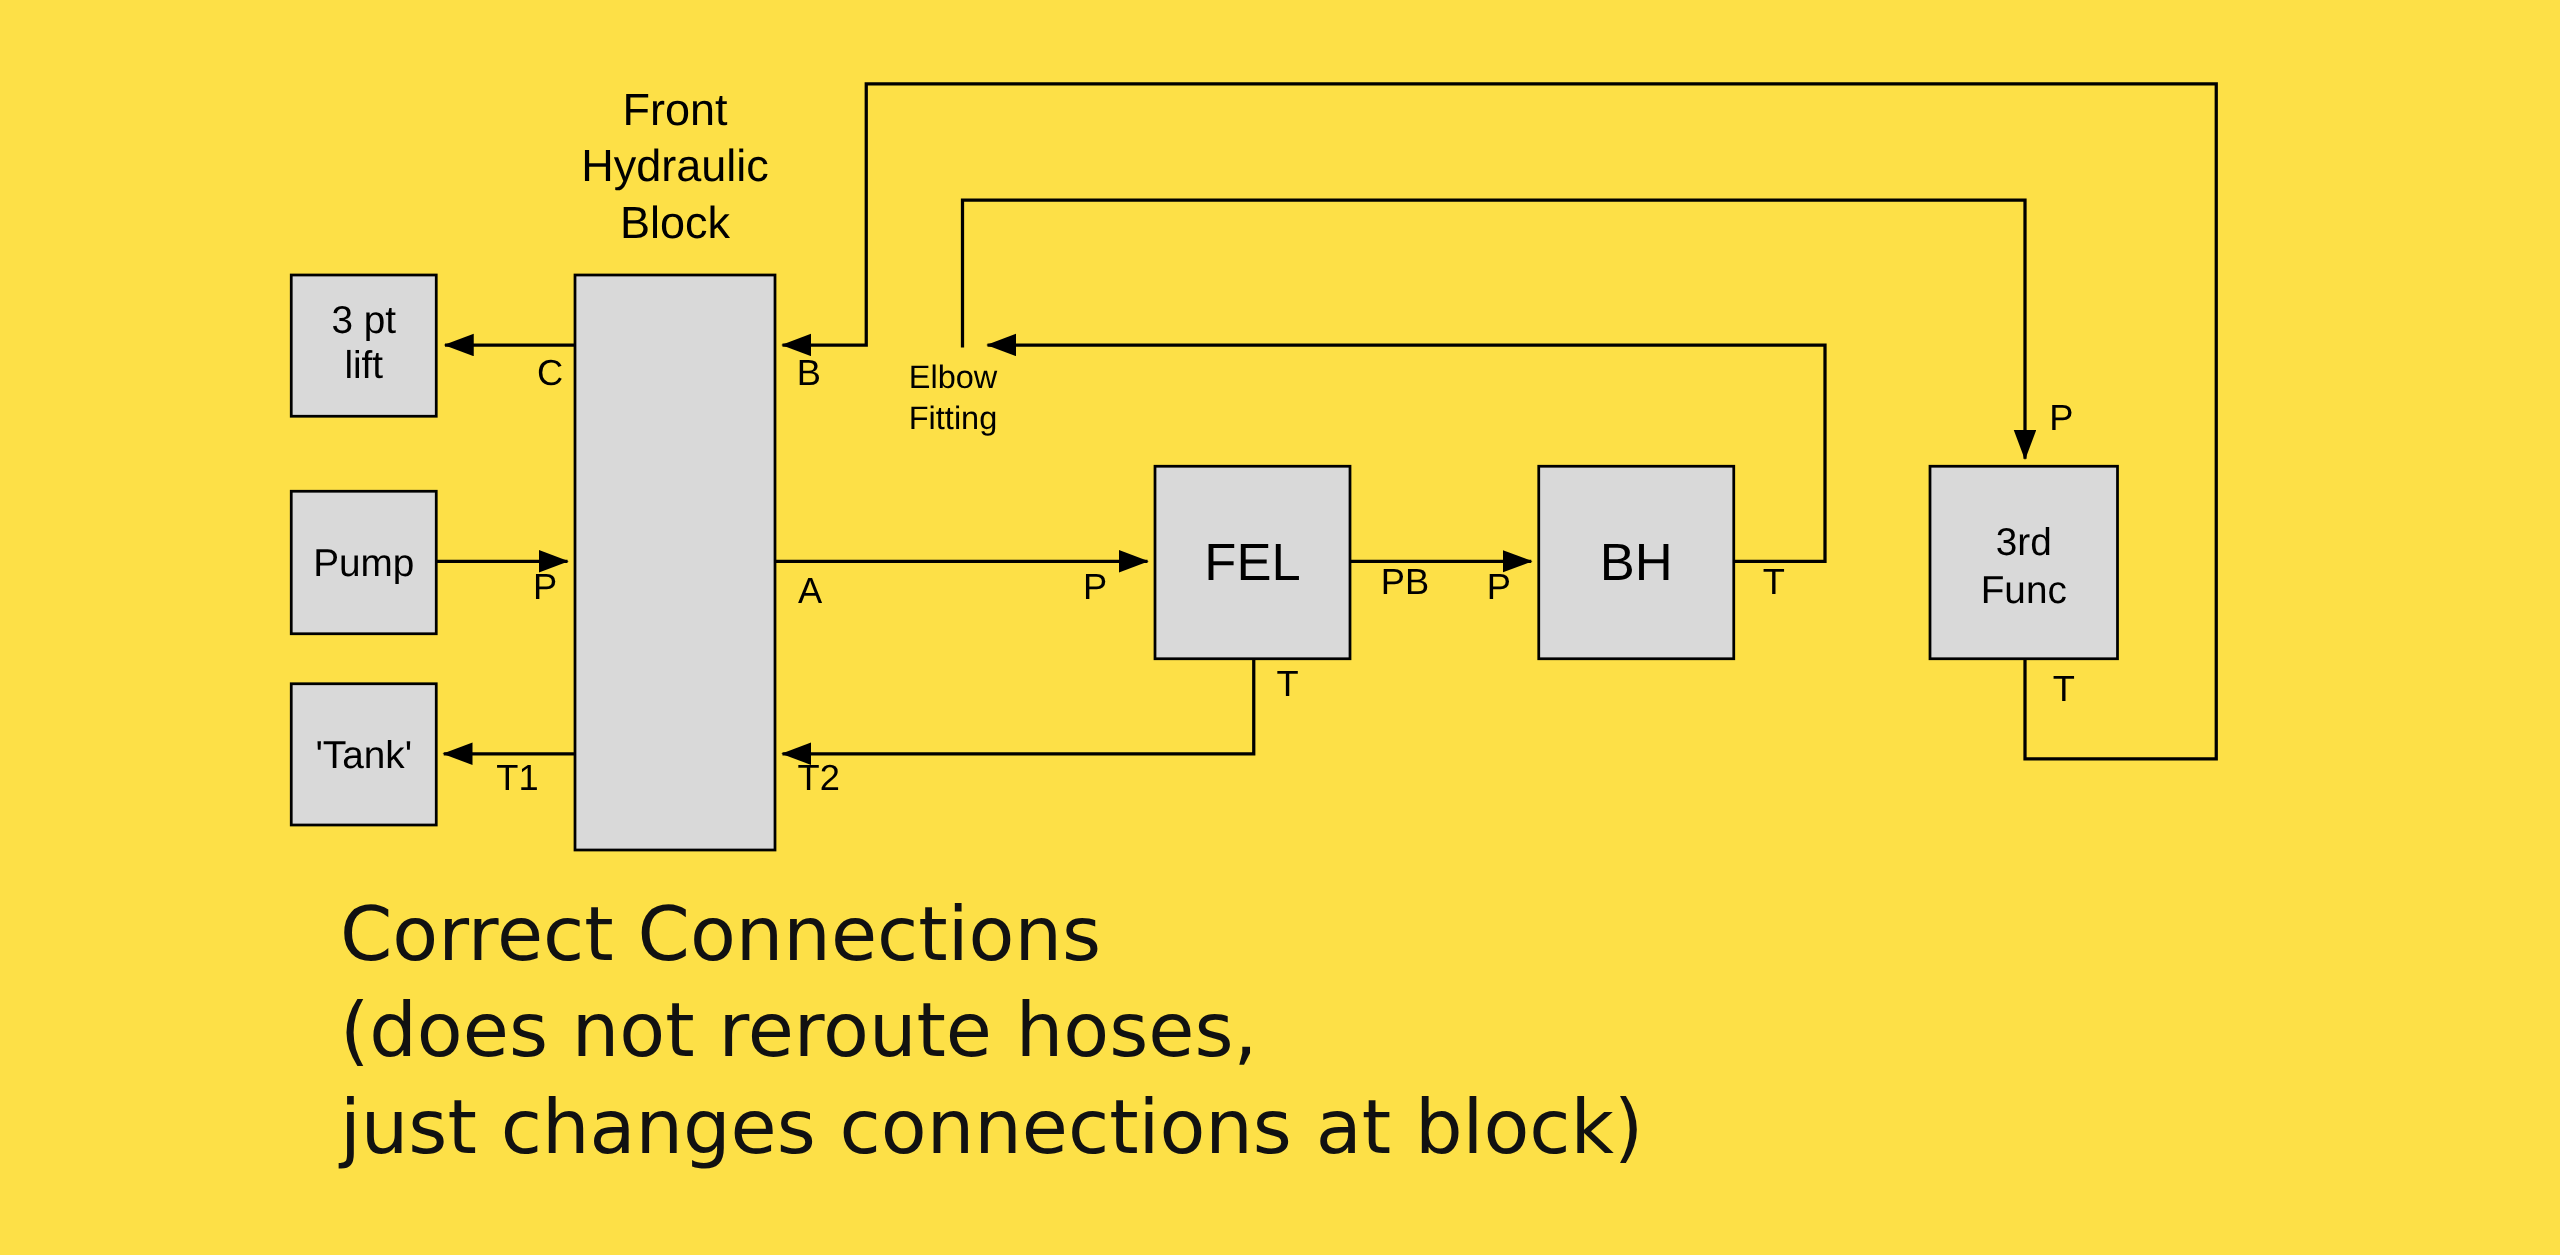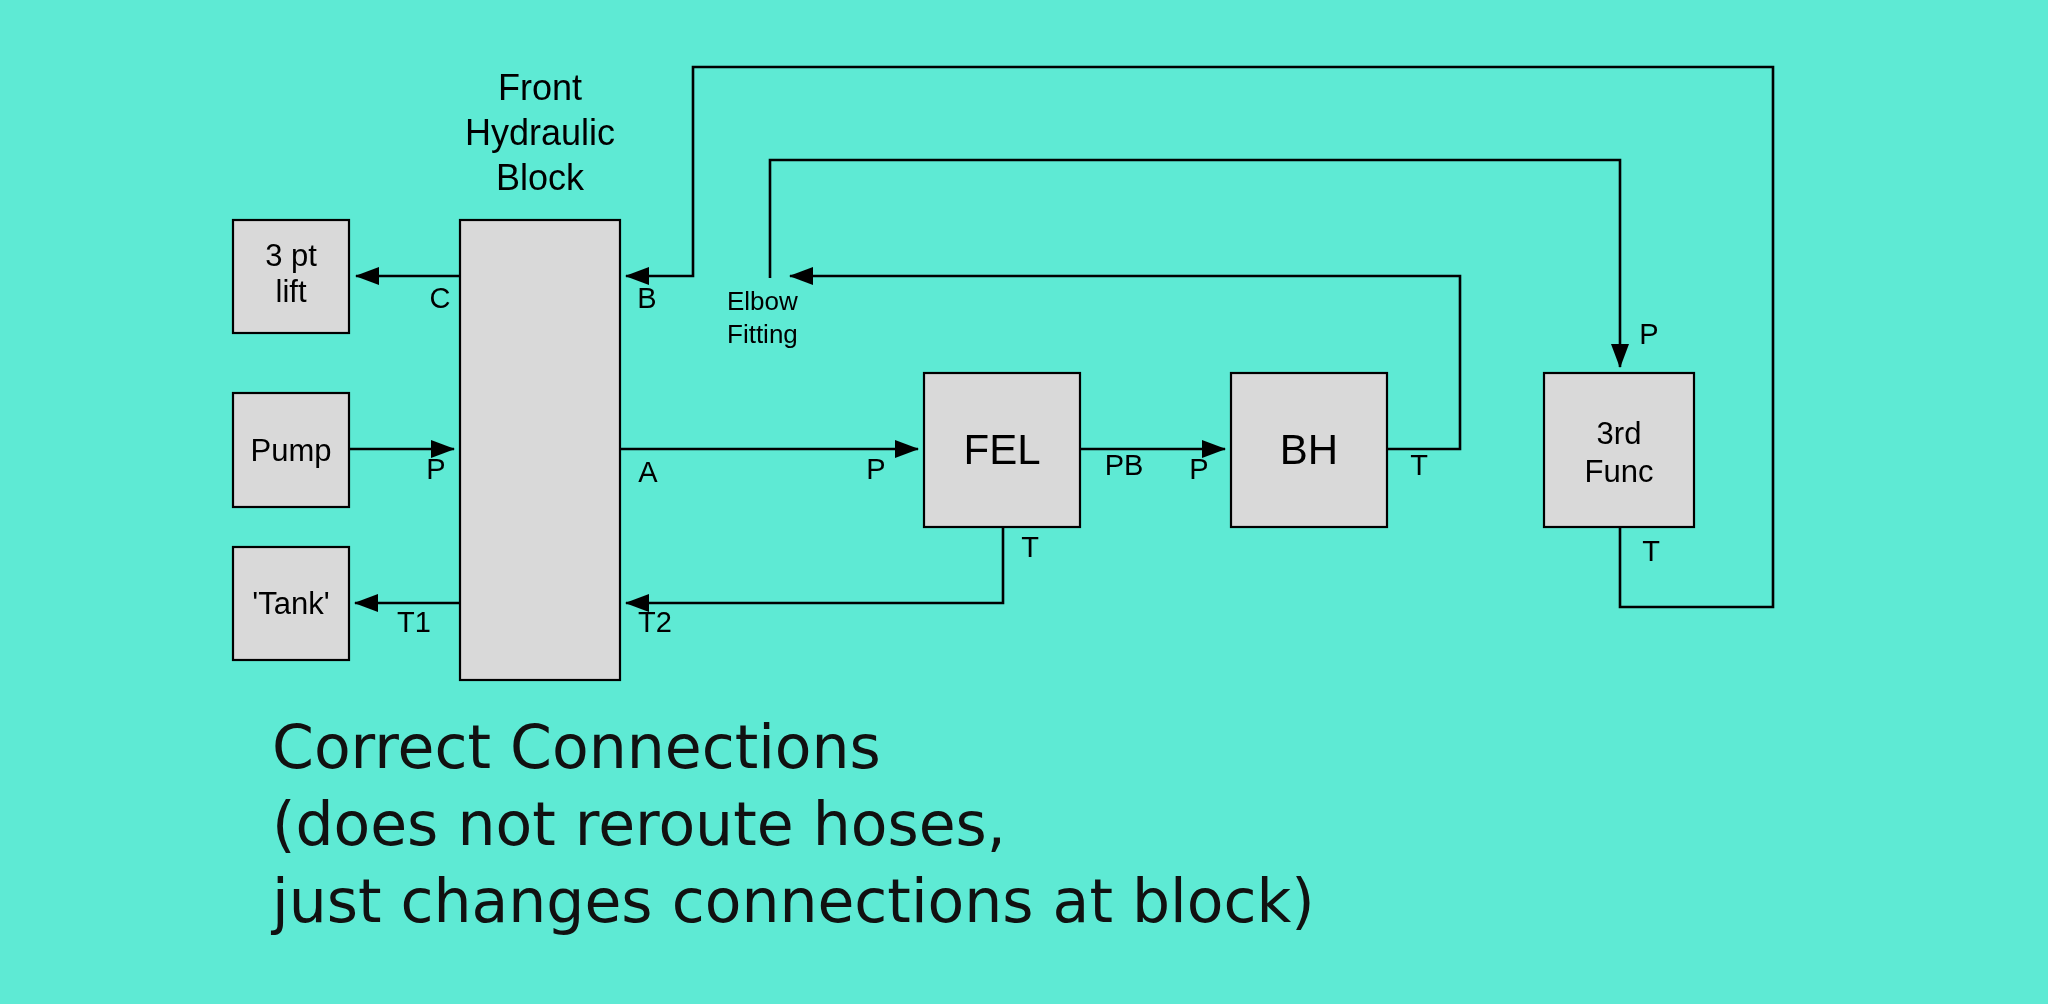--- a/index.html
+++ b/index.html
@@ -8,21 +8,21 @@
     width: 2048px;
     height: 1004px;
     background: #ffffff;
     overflow: hidden;
     font-family: "Liberation Sans", sans-serif;
   }
   #stage {
     position: relative;
     width: 2048px;
     height: 1004px;
-    background: #5eead4;
+    background: #fde047;
   }
   svg { display: block; }
   .box {
     fill: #d9d9d9;
     stroke: #000000;
     stroke-width: 2.2;
   }
   .hose {
     fill: none;
     stroke: #000000;

